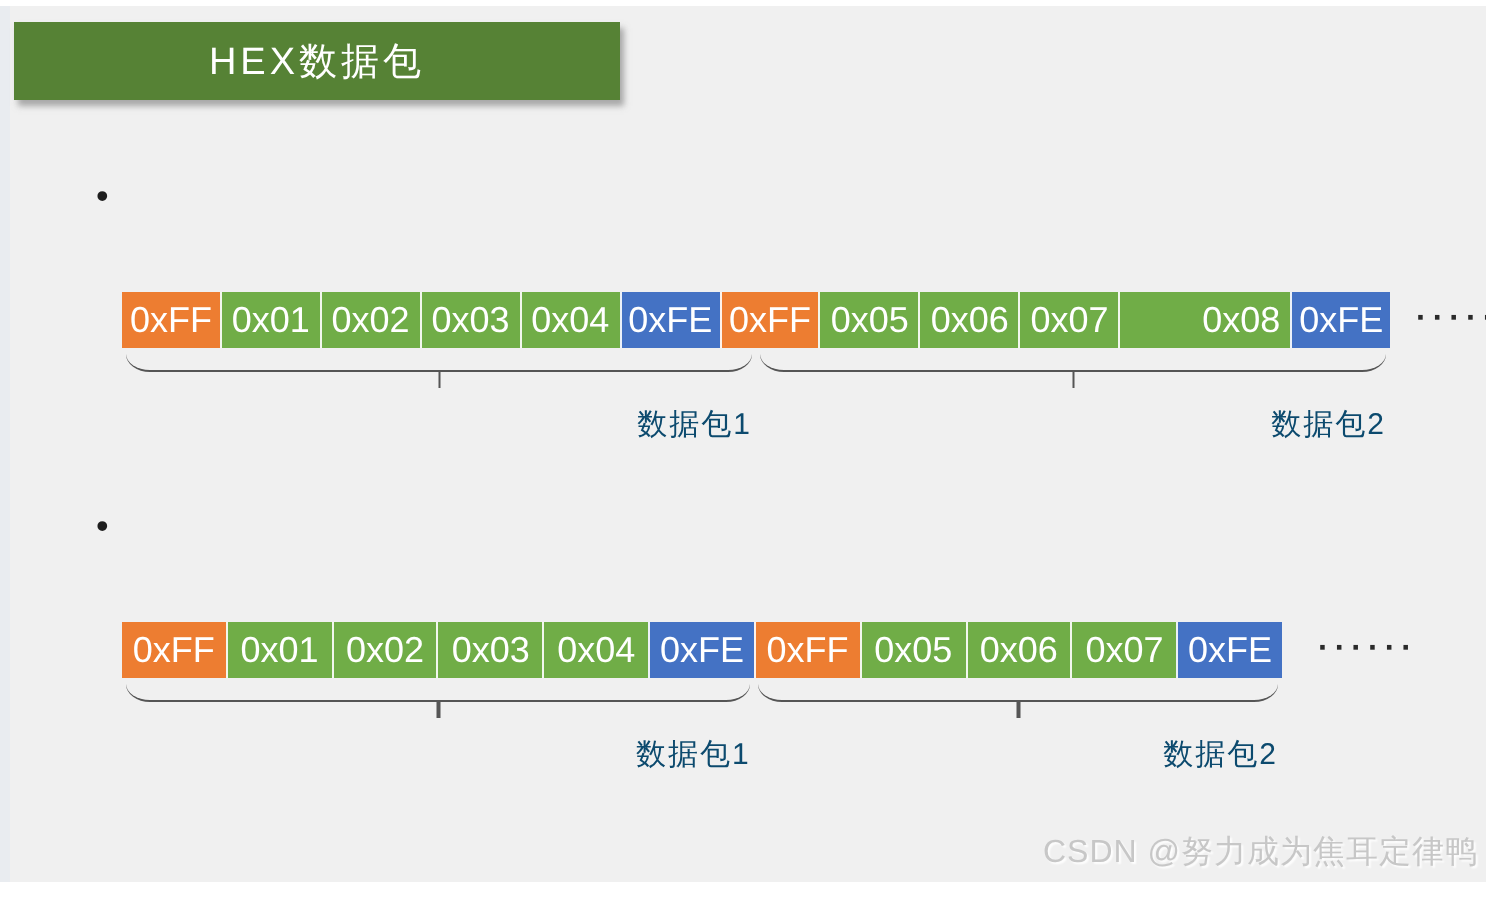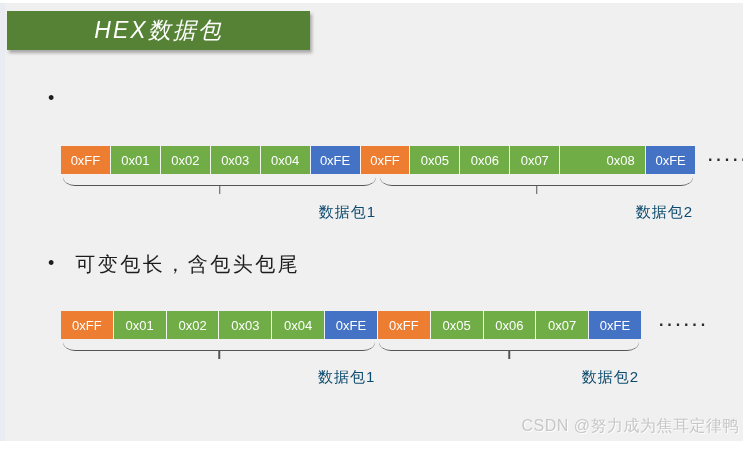--- a/index.html
+++ b/index.html
@@ -8,42 +8,41 @@
     background:#ffffff;
     font-family:"Liberation Sans","DejaVu Sans",sans-serif;
   }
   .slide{position:absolute;left:0;top:3px;width:743px;height:438px;background:#f0f0f0;}
   .left-strip{position:absolute;left:0;top:0;width:5px;height:100%;background:#e9ecf0;}
 
   
   .banner{
     position:absolute;left:7px;top:8px;width:303px;height:39px;
     display:flex;align-items:center;justify-content:center;
-    color:#fff;font-size:23px;letter-spacing:2px;
+    color:#fff;font-size:19px;letter-spacing:2px;
     box-shadow:2px 3px 3px rgba(110,110,110,.55);
-    font-style:italic;
   }
 
   
   .sec{position:absolute;left:0;right:0;height:165px;}
   .sec0{top:83px}
   .sec1{top:248px}
   .heading{
     position:absolute;top:0;left:48px;display:flex;align-items:flex-start;
     font-size:20px;letter-spacing:2.5px;color:#1d1d1d;
   }
   .bullet{margin-right:21px;font-size:18px;line-height:24px;letter-spacing:0;}
 
   .diagram{position:absolute;top:60px;left:61px;display:flex;align-items:center;}
   .cells{display:flex;height:28px;}
   .sec0 .cells{width:634px}
   .sec1 .cells{width:580px}
   .cell{
     flex:1;display:flex;align-items:center;justify-content:center;
-    color:#fff;font-size:13px;box-sizing:border-box;
+    color:#fff;font-size:18px;box-sizing:border-box;
   }
   .cell + .cell{border-left:1px solid rgba(255,255,255,.9);}
   .dots{color:#2a2a2a;font-size:16px;font-weight:bold;letter-spacing:3px;line-height:28px;}
   .sec0 .dots{margin-left:13px}
   .sec1 .dots{margin-left:18px}
 
   .braces{position:absolute;top:90px;left:61px;display:flex;}
   .sec0 .braces{width:634px}
   .sec1 .braces{width:580px}
   .group{box-sizing:border-box;padding:0 2px;position:relative;}
@@ -107,21 +106,20 @@
             <div class="b-half b-right"></div>
           </div>
           <div class="g-label">数据包2</div>
         </div>
       </div>
   </section>
 
   <section class="sec sec1">
     <div class="heading">
       <span class="bullet">•</span>
-      <span>可变包长，含包头包尾</span>
     </div>
     <div class="diagram">
       <div class="cells">
           <div class="cell" style="background: rgb(237, 125, 49);">0xFF</div>
           <div class="cell" style="background: rgb(112, 173, 71);">0x01</div>
           <div class="cell" style="background: rgb(112, 173, 71);">0x02</div>
           <div class="cell" style="background: rgb(112, 173, 71);">0x03</div>
           <div class="cell" style="background: rgb(112, 173, 71);">0x04</div>
           <div class="cell" style="background: rgb(68, 114, 196);">0xFE</div>
           <div class="cell" style="background: rgb(237, 125, 49);">0xFF</div>

